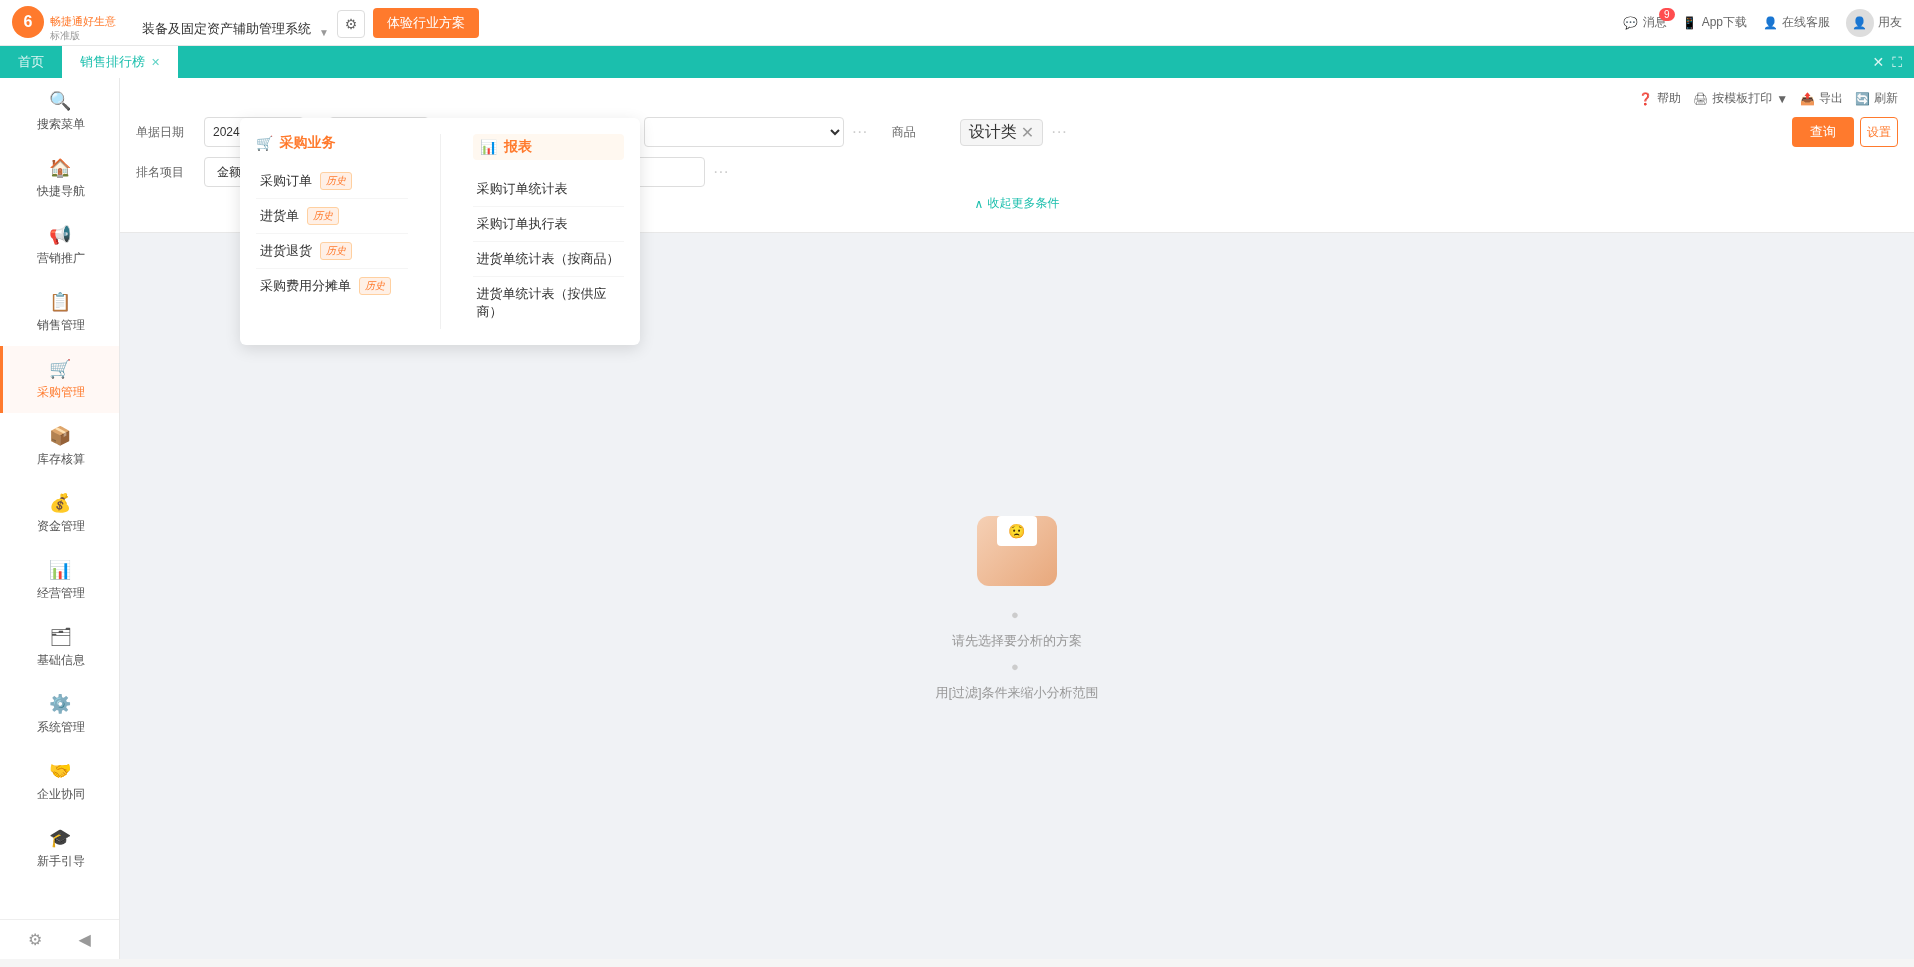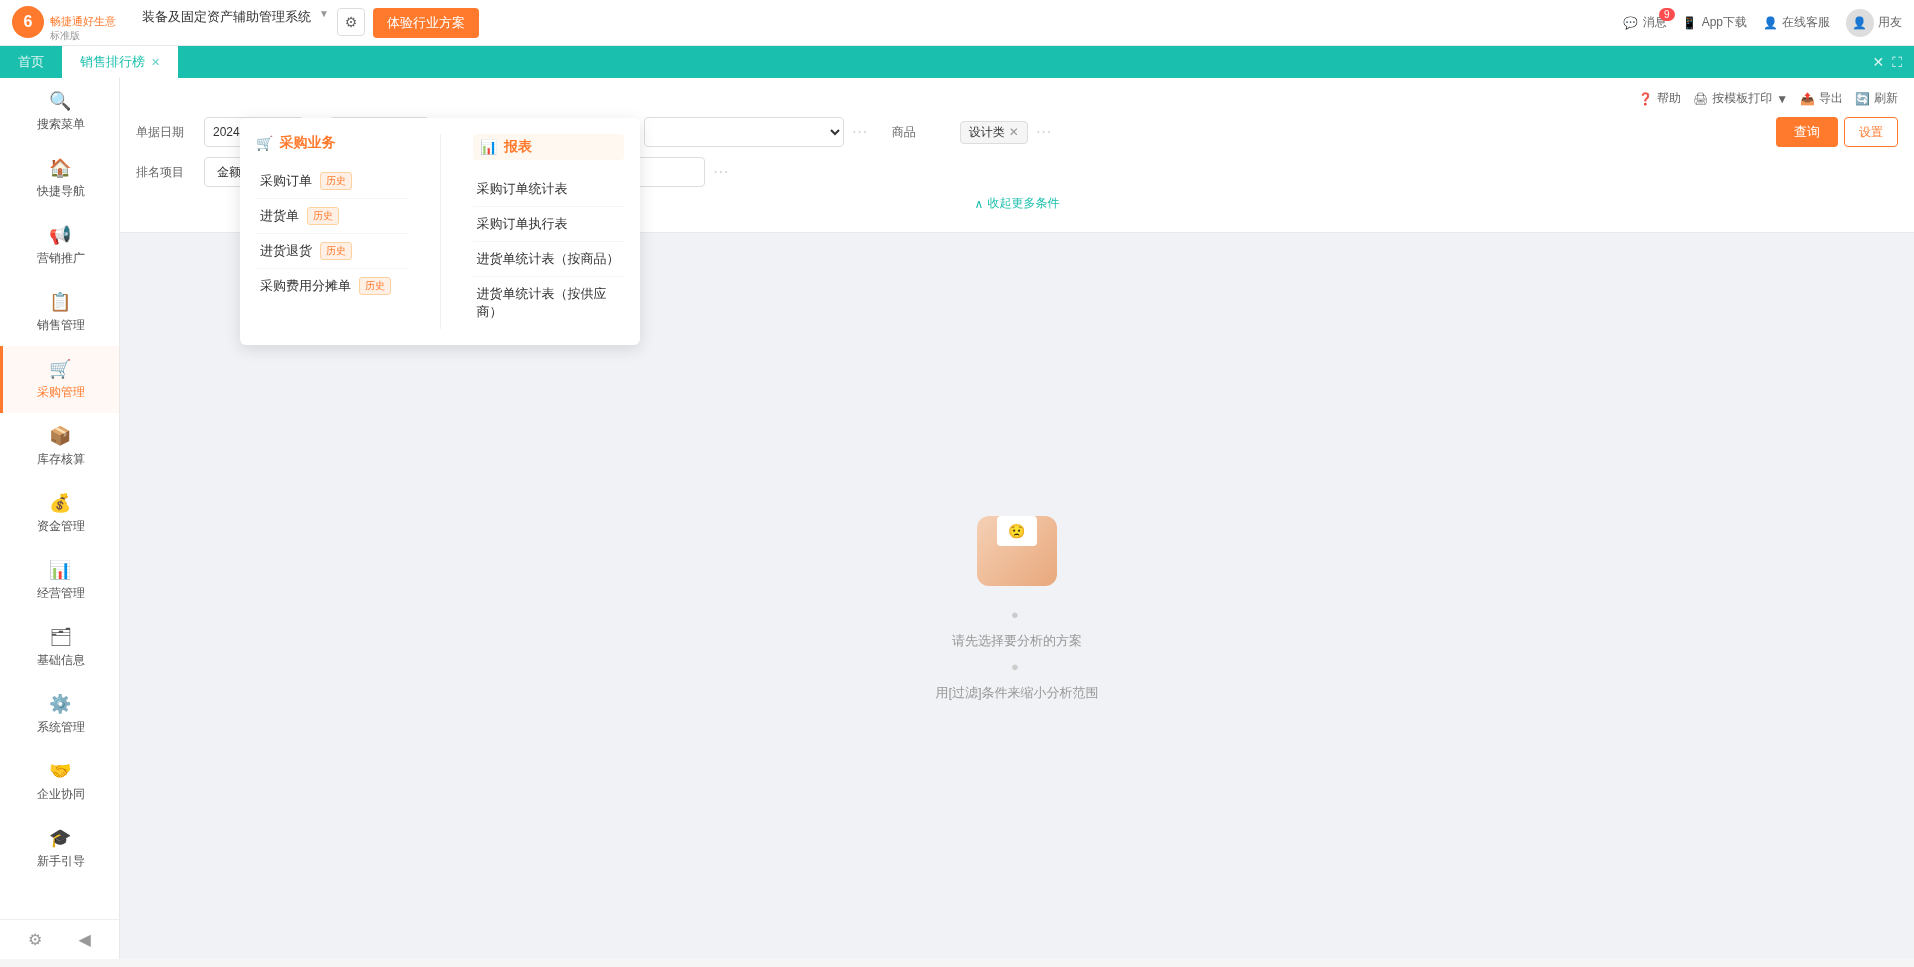--- a/index.html
+++ b/index.html
@@ -29,21 +29,21 @@
       border-radius: 50%;
       display: flex; align-items: center; justify-content: center;
       color: white; font-size: 16px; font-weight: bold;
     }
     .logo-text { font-size: 11px; color: #ff7a2d; line-height: 1.3; margin-top: 12px; }
     .logo-sub { font-size: 10px; color: #999; }
 
     .header-center {
       flex: 1;
       display: flex;
-      align-items: flex-start;
+      align-items: flex-end;
       gap: 8px;
       padding-left: 10px;
     }
     .system-name {
       font-size: 13px; color: #333;
     }
     .dropdown-arrow {
       color: #999; cursor: pointer; font-size: 10px;
     }
     .settings-btn {
@@ -212,32 +212,32 @@
       display: flex; align-items: center; gap: 6px;
     }
     .date-shortcut {
       color: #1bbfad; font-size: 12px; cursor: pointer;
     }
     .tag-selected {
       background: #f5f5f5;
       border: 1px solid #ddd;
       border-radius: 4px;
       padding: 2px 8px;
-      font-size: 12px;
+      font-size: 16px;
       display: flex; align-items: center; gap: 4px;
     }
     .tag-close { cursor: pointer; color: #999; }
     .filter-dots { color: #ccc; cursor: pointer; font-size: 16px; }
     .btn-query {
       background: #ff7a2d; color: white; border: none;
       padding: 6px 18px; border-radius: 4px; cursor: pointer; font-size: 13px;
     }
     .btn-settings-outline {
       background: #fff; color: #ff7a2d; border: 1px solid #ff7a2d;
-      padding: 5px 14px; border-radius: 4px; cursor: pointer; font-size: 12px;
+      padding: 5px 6px; border-radius: 4px; cursor: pointer; font-size: 12px;
     }
     .filter-actions-col {
       display: flex; flex-direction: row; gap: 6px; margin-left: auto;
     }
     .toolbar-top-actions {
       display: flex; align-items: center; gap: 12px;
       margin-bottom: 10px; justify-content: flex-end;
     }
     .toolbar-action-btn {
       color: #666; font-size: 12px; cursor: pointer;
@@ -318,20 +318,21 @@
       border-bottom: 1px solid #f5f5f5;
     }
     .menu-item:last-child { border-bottom: none; }
     .history-badge {
       background: #fff0e6;
       color: #ff7a2d;
       font-size: 10px;
       padding: 1px 5px;
       border-radius: 3px;
       border: 1px solid #ffd0a0;
+      font-style: italic;
     }
     .menu-divider {
       width: 1px;
       background: #f0f0f0;
       margin: 0 8px;
     }
   </style>
 </head>
 <body>
 

